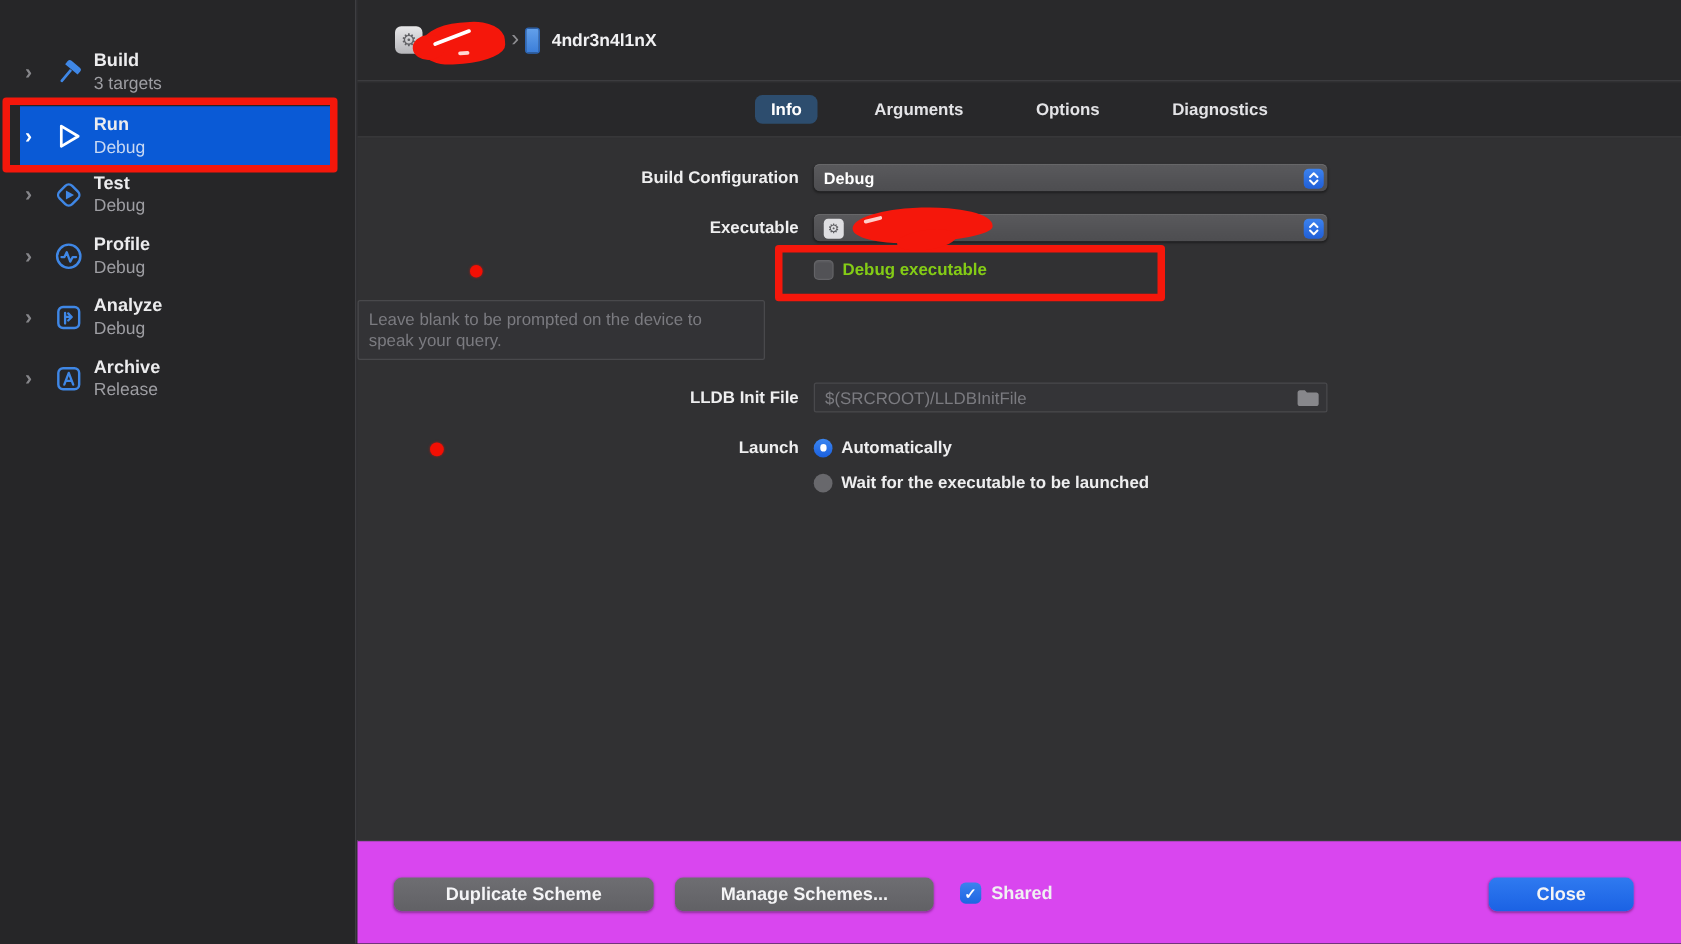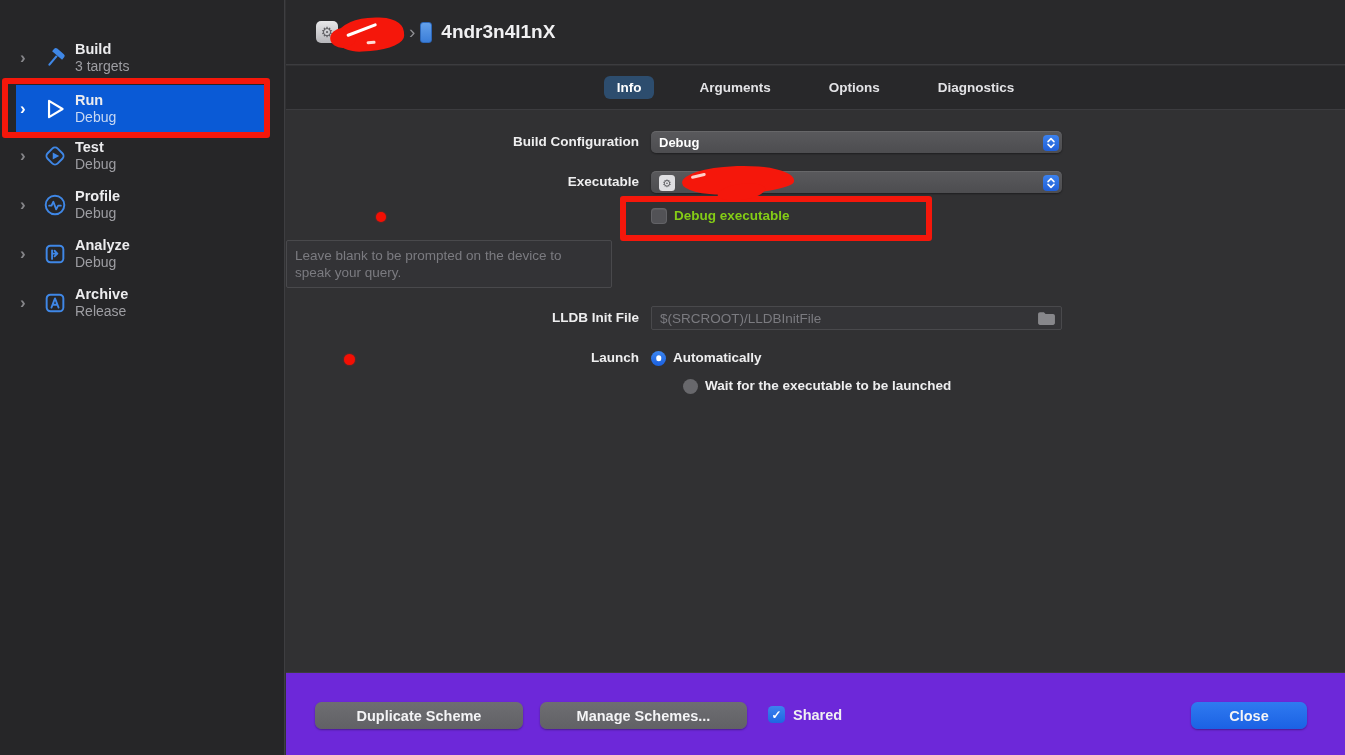--- a/index.html
+++ b/index.html
@@ -28,21 +28,21 @@
   #header { position:absolute; left:286px; top:0; right:0; height:65px; background:#29292b;
             border-bottom:1px solid #3c3c3f; display:flex; align-items:center; padding-left:30px; }
   .app-icon { width:22px; height:22px; border-radius:5px;
             background:linear-gradient(#e7e7e9,#b6b6ba); display:flex; align-items:center;
             justify-content:center; color:#626266; font-size:14px; flex:0 0 auto; }
   .app-icon::before { content:"⚙"; }
   .crumb-spacer { width:66px; height:26px; flex:0 0 auto; }
   .crumb-sep { color:#8e8e92; font-size:19px; font-weight:400; margin:0 5px; }
   .device-icon { width:12px; height:21px; border-radius:3px; margin-right:9px;
             background:linear-gradient(#63a0ea,#3b7ed9); border:1px solid #2d68ba; flex:0 0 auto; }
-  .crumb-title { color:#f0f0f2; font-size:19px; font-weight:700; }
+  .crumb-title { color:#f0f0f2; font-size:14px; font-weight:700; }
 
   
   #tabbar { position:absolute; left:286px; top:66px; right:0; height:44px; background:#28282a;
             border-bottom:1px solid #3c3c3f; display:flex; align-items:center; justify-content:center; gap:32px; }
   .tab { font-size:13.5px; font-weight:700; color:#e3e3e6; padding:4px 13px; border-radius:6px; cursor:default; }
   .tab.active { background:#2d4d6e; color:#ffffff; }
 
   
   #content { position:absolute; left:286px; top:111px; right:0; bottom:83px; background:#313133; }
   .frow { position:absolute; left:0; right:0; display:flex; align-items:flex-start; }
@@ -80,21 +80,21 @@
             display:flex; align-items:center; justify-content:center; cursor:default; }
 
   .radio { width:15px; height:15px; border-radius:50%; flex:0 0 auto; position:relative; }
   .radio.on { background:linear-gradient(#3c86f0,#1a60e0); }
   .radio.on::after { content:""; position:absolute; left:50%; top:50%; width:5.5px; height:5.5px;
             border-radius:50%; background:#ffffff; transform:translate(-50%,-50%); }
   .radio.off { background:#68686c; }
   .radio-label { color:#eeeeef; font-size:13.5px; font-weight:700; margin-left:7px; line-height:16px; }
 
   
-  #footer { position:absolute; left:286px; right:0; bottom:0; height:83px; background:#6d28d9;
+  #footer { position:absolute; left:286px; right:0; bottom:0; height:83px; background:#d946ef;
             border-top:1px solid #3c3c3f; }
   .btn { position:absolute; top:29px; height:27px; border:none; border-radius:6.5px;
             background:linear-gradient(#6e6e72,#616165); color:#f4f4f6; font-family:"Liberation Sans",sans-serif;
             font-size:14.5px; font-weight:700; cursor:default; box-shadow:0 1px 2px rgba(0,0,0,0.35); }
   #btn-duplicate { left:29px; width:208px; }
   #btn-manage { left:254px; width:207px; }
   .shared-wrap { position:absolute; left:482px; top:33px; display:flex; align-items:center; }
   .cb-checked { width:17px; height:17px; border-radius:4.5px; background:linear-gradient(#3c82ee,#1e66e2);
             display:flex; align-items:center; justify-content:center; color:#ffffff; font-size:12px; font-weight:700; }
   .cb-checked::before { content:"✓"; }
@@ -285,21 +285,21 @@
     </div>
 
     <div class="frow" style="top:239px; align-items:center;">
       <span class="flabel" style="line-height:16px;">Launch</span>
       <span style="display:flex; align-items:center;">
         <span class="radio on"></span>
         <span class="radio-label">Automatically</span>
       </span>
     </div>
 
-    <div class="frow" style="top:267px; align-items:center;margin-left:32px;">
+    <div class="frow" style="top:267px; align-items:center;">
       <span class="flabel"></span>
       <span style="display:flex; align-items:center;">
         <span class="radio off"></span>
         <span class="radio-label">Wait for the executable to be launched</span>
       </span>
     </div>
   </div>
 
   <div id="footer">
     <button class="btn" id="btn-duplicate">Duplicate Scheme</button>

